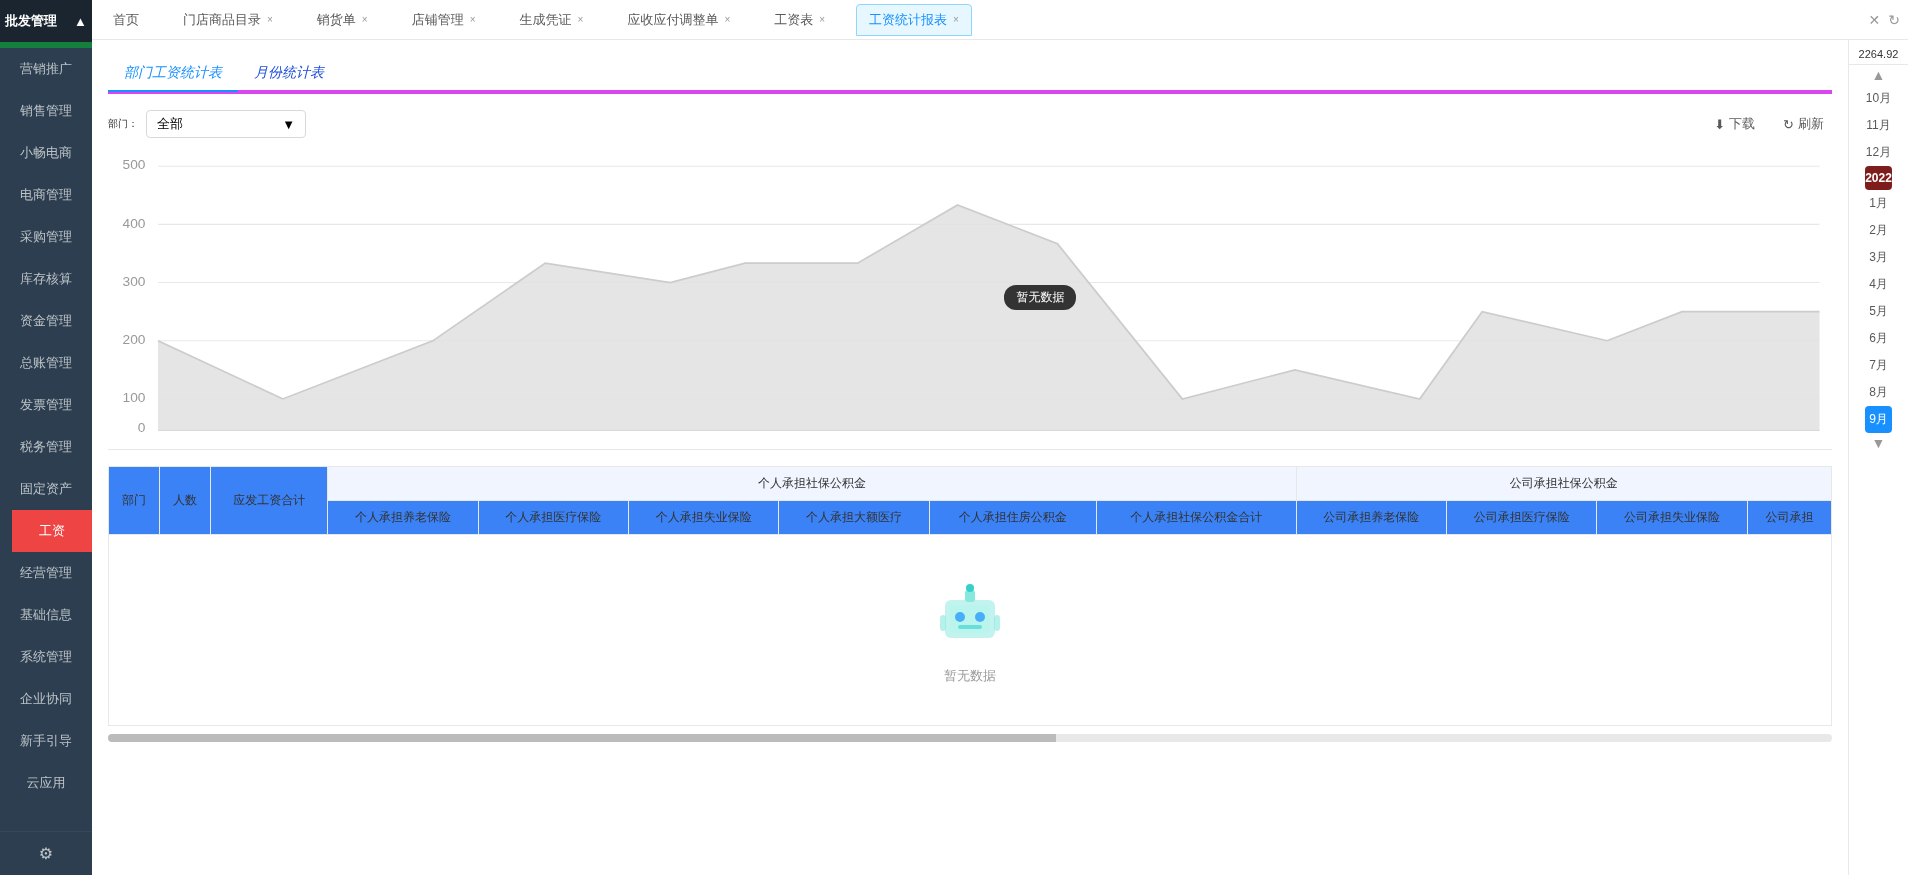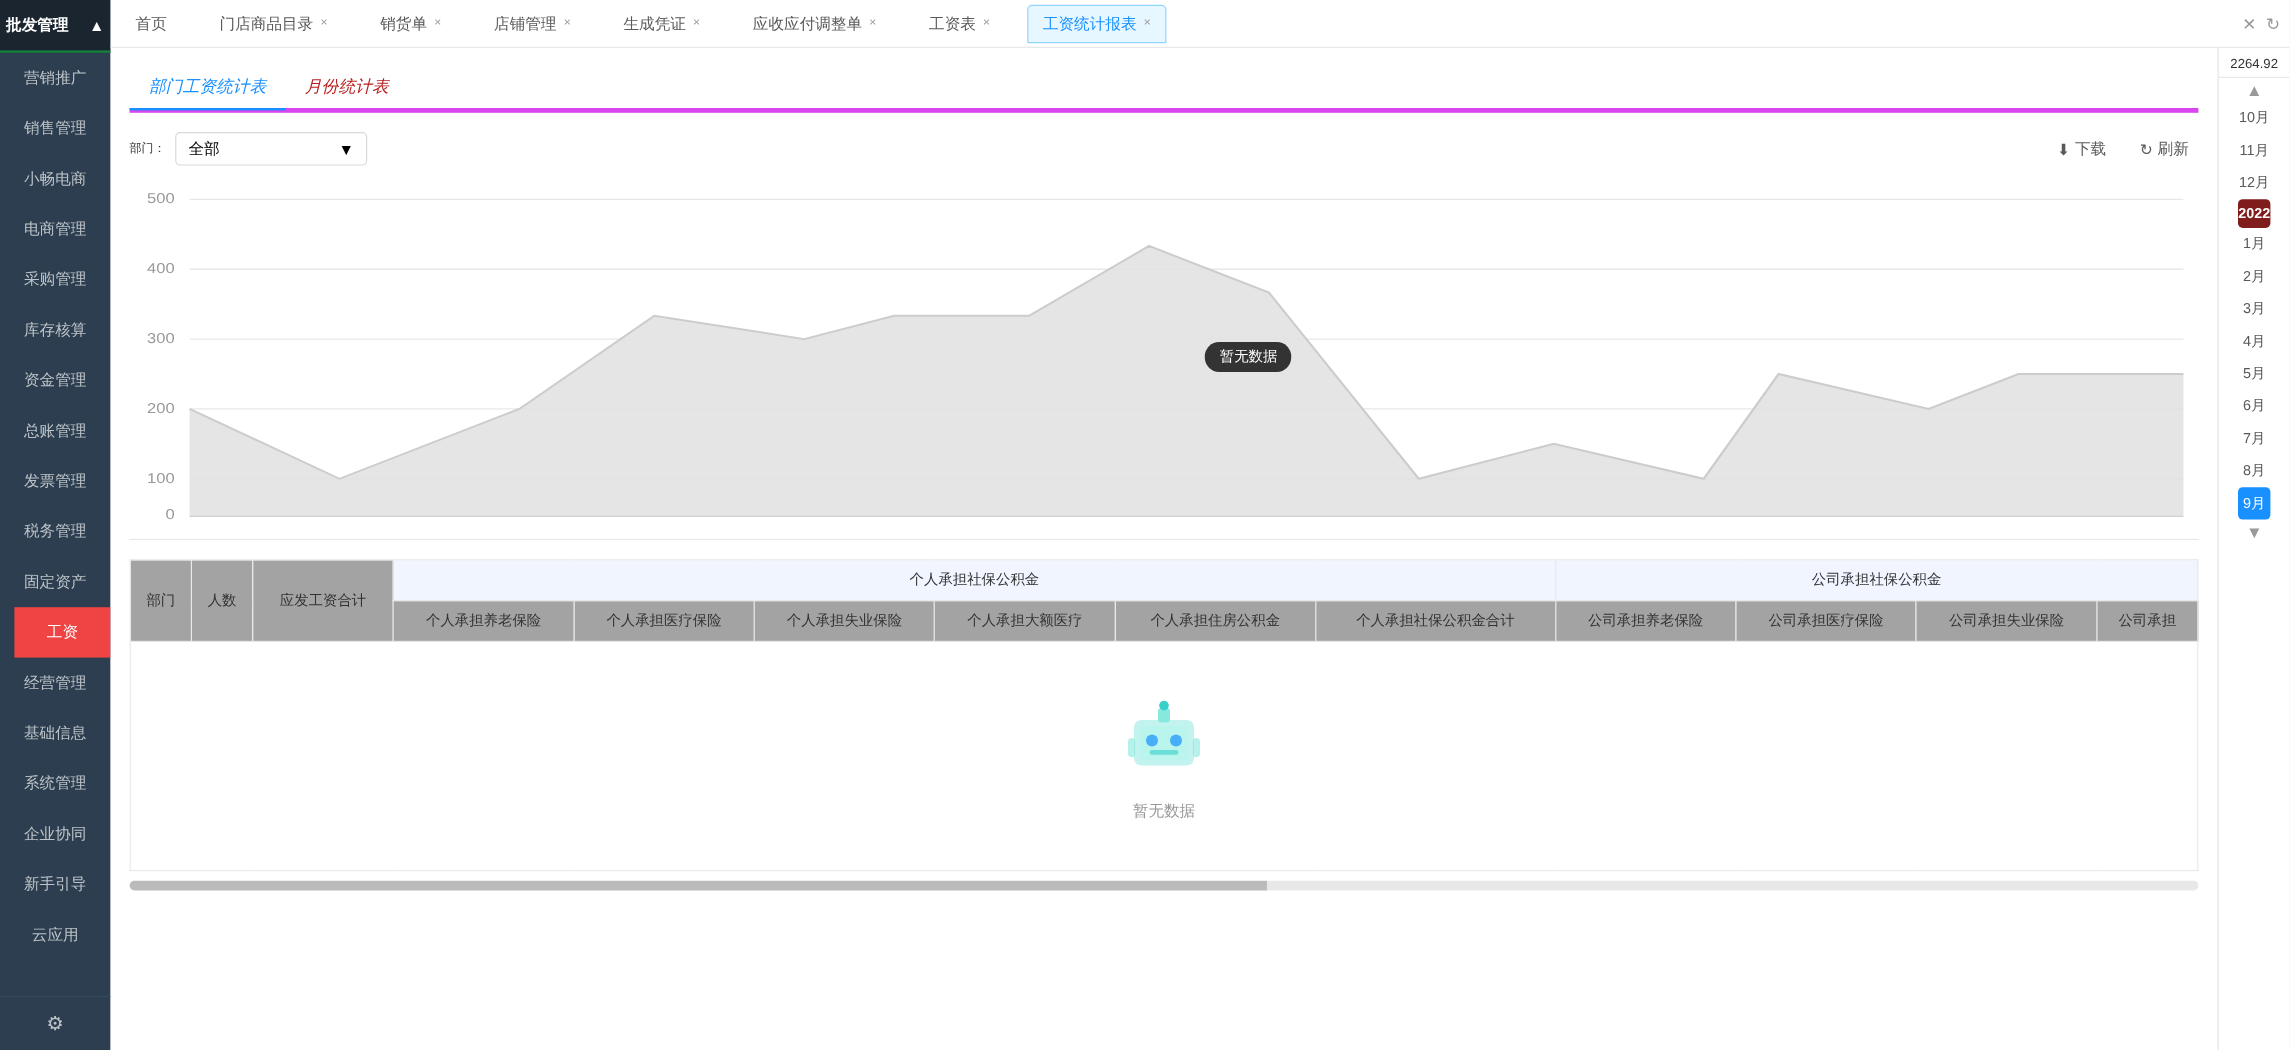--- a/index.html
+++ b/index.html
@@ -18,21 +18,21 @@
       background: #1a252f;
       color: #fff;
       text-align: center;
       padding: 12px 4px;
       font-size: 13px;
       font-weight: bold;
       display: flex;
       align-items: center;
       justify-content: center;
       gap: 17px;
-      border-bottom: 2px solid #15803d;
+      border-bottom: 6px solid #15803d;
     }
     .sidebar-item {
       color: #bdc3c7;
       text-align: center;
       padding: 12px 4px;
       cursor: pointer;
       font-size: 13px;
       transition: background 0.2s;
     }
     .sidebar-item.active { background: #ef4444; color: #fff; margin-left: 12px; }
@@ -93,21 +93,21 @@
       display: flex;
       flex-direction: column;
     }
 
     
     .sub-tabs { display: flex; gap: 0; margin-bottom: 16px; border-bottom: 4px solid #d946ef; font-style: italic; }
     .sub-tab {
       padding: 8px 16px;
       cursor: pointer;
       font-size: 14px;
-      color: #b91c1c;
+      color: #1d4ed8;
       border-bottom: 2px solid transparent;
       margin-bottom: -2px;
     }
     .sub-tab.active { color: #1890ff; border-bottom-color: #1890ff; font-weight: 500; }
 
     
     .toolbar-row {
       display: flex;
       align-items: center;
       justify-content: space-between;
@@ -164,21 +164,21 @@
       border-collapse: collapse;
       font-size: 12px;
       flex-shrink: 0;
     }
     .data-table th, .data-table td {
       border: 1px solid #e8e8e8;
       padding: 8px 6px;
       text-align: center;
       white-space: nowrap;
     }
-    .data-table thead th { background: #a3a3a3; font-weight: 500; color: #333; }
+    .data-table thead th { background: #3b82f6; font-weight: 500; color: #333; }
     .data-table th.group-header { background: #f0f5ff; }
 
     
     .empty-state {
       display: flex;
       flex-direction: column;
       align-items: center;
       padding: 40px 0;
       gap: 12px;
     }

